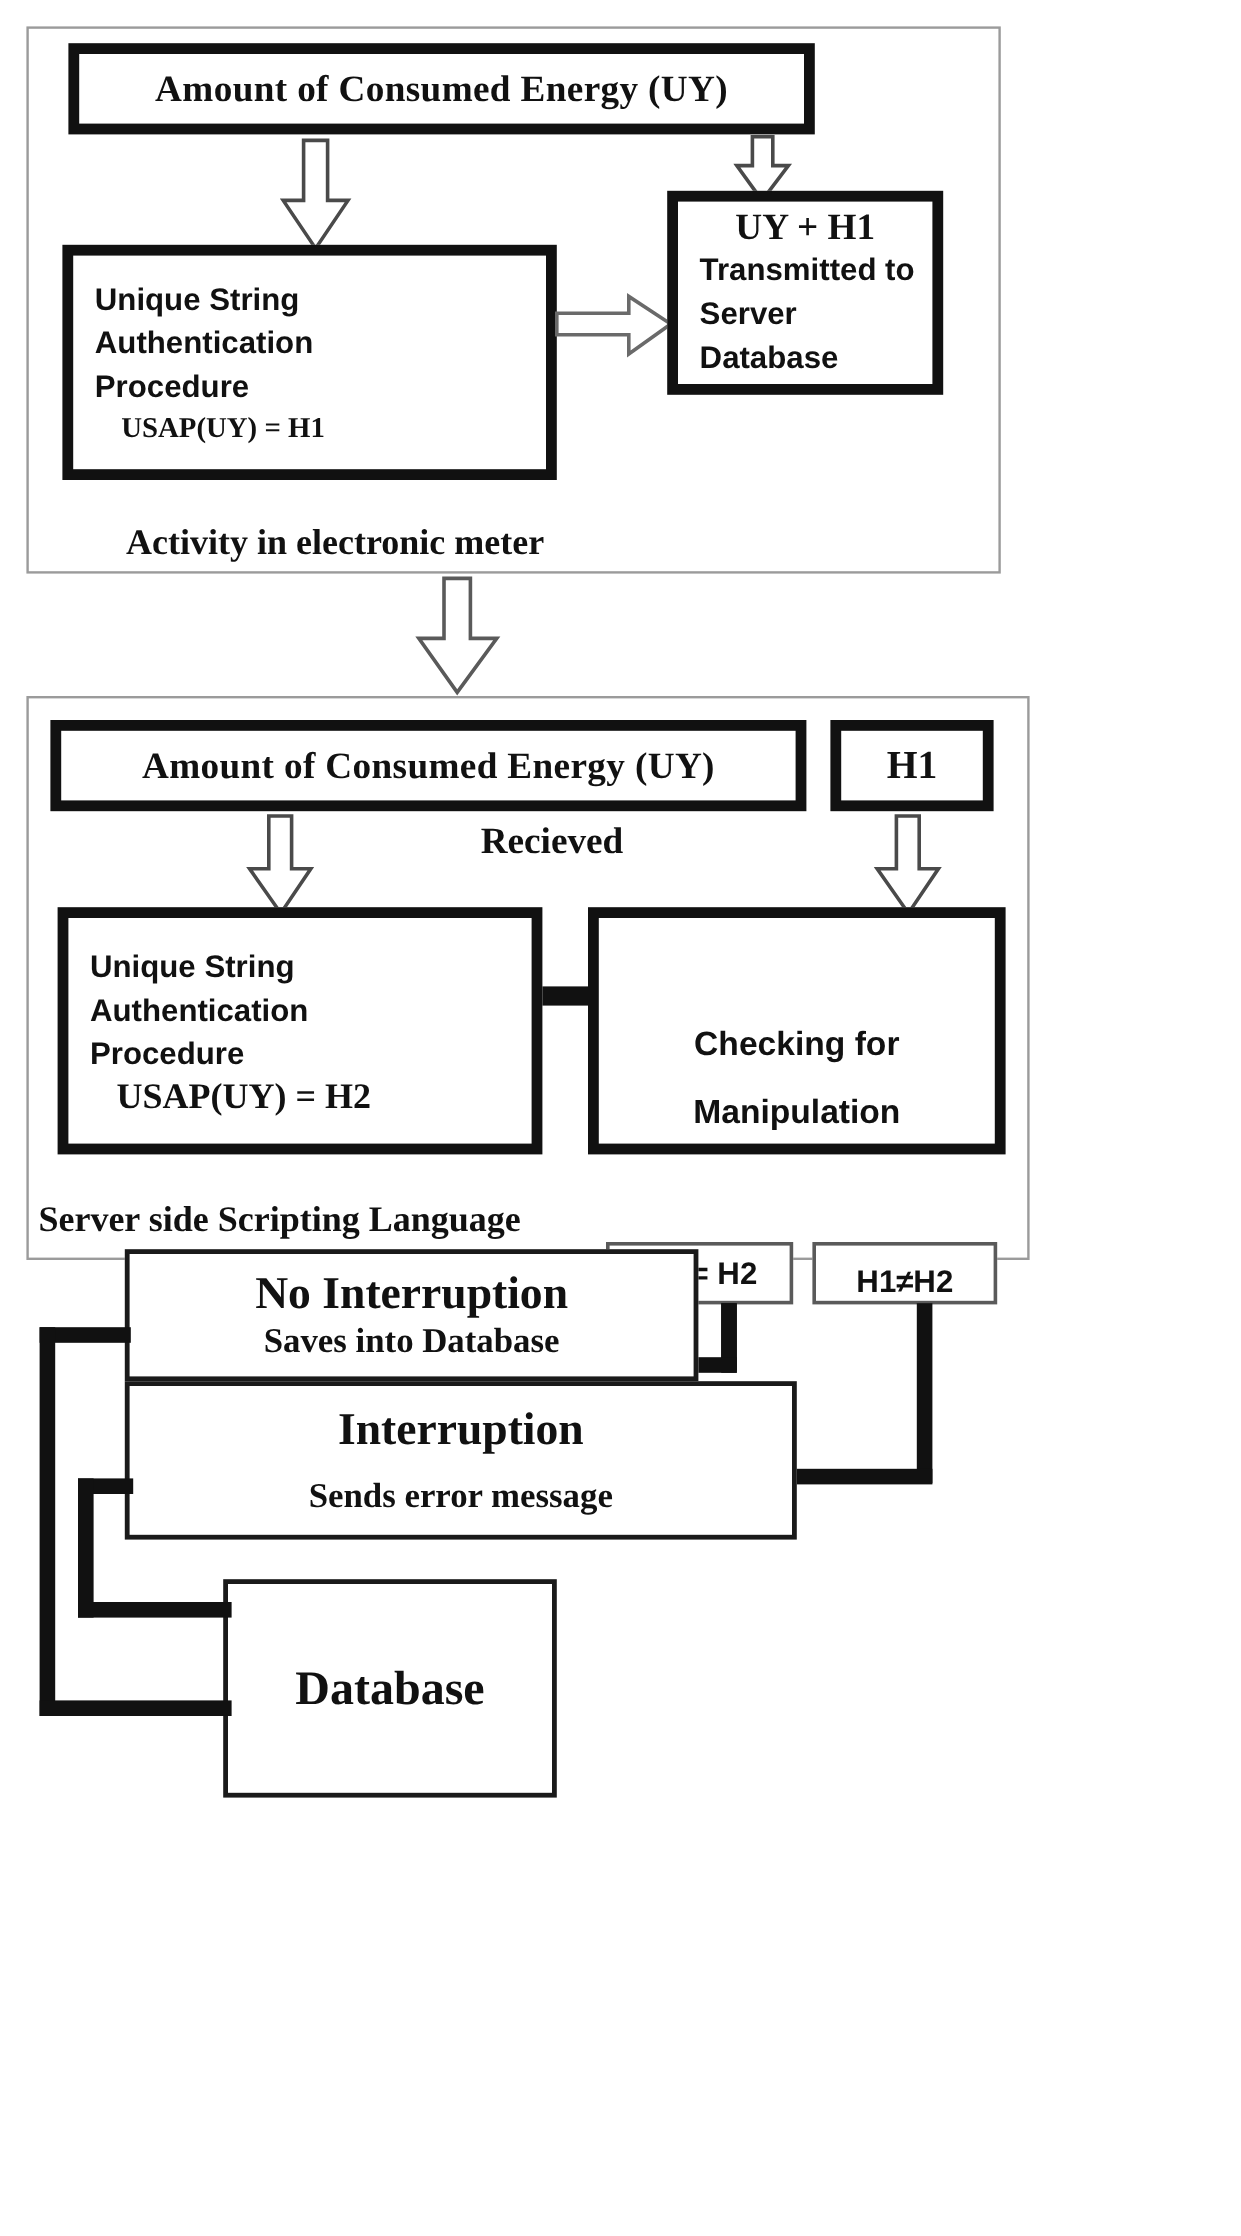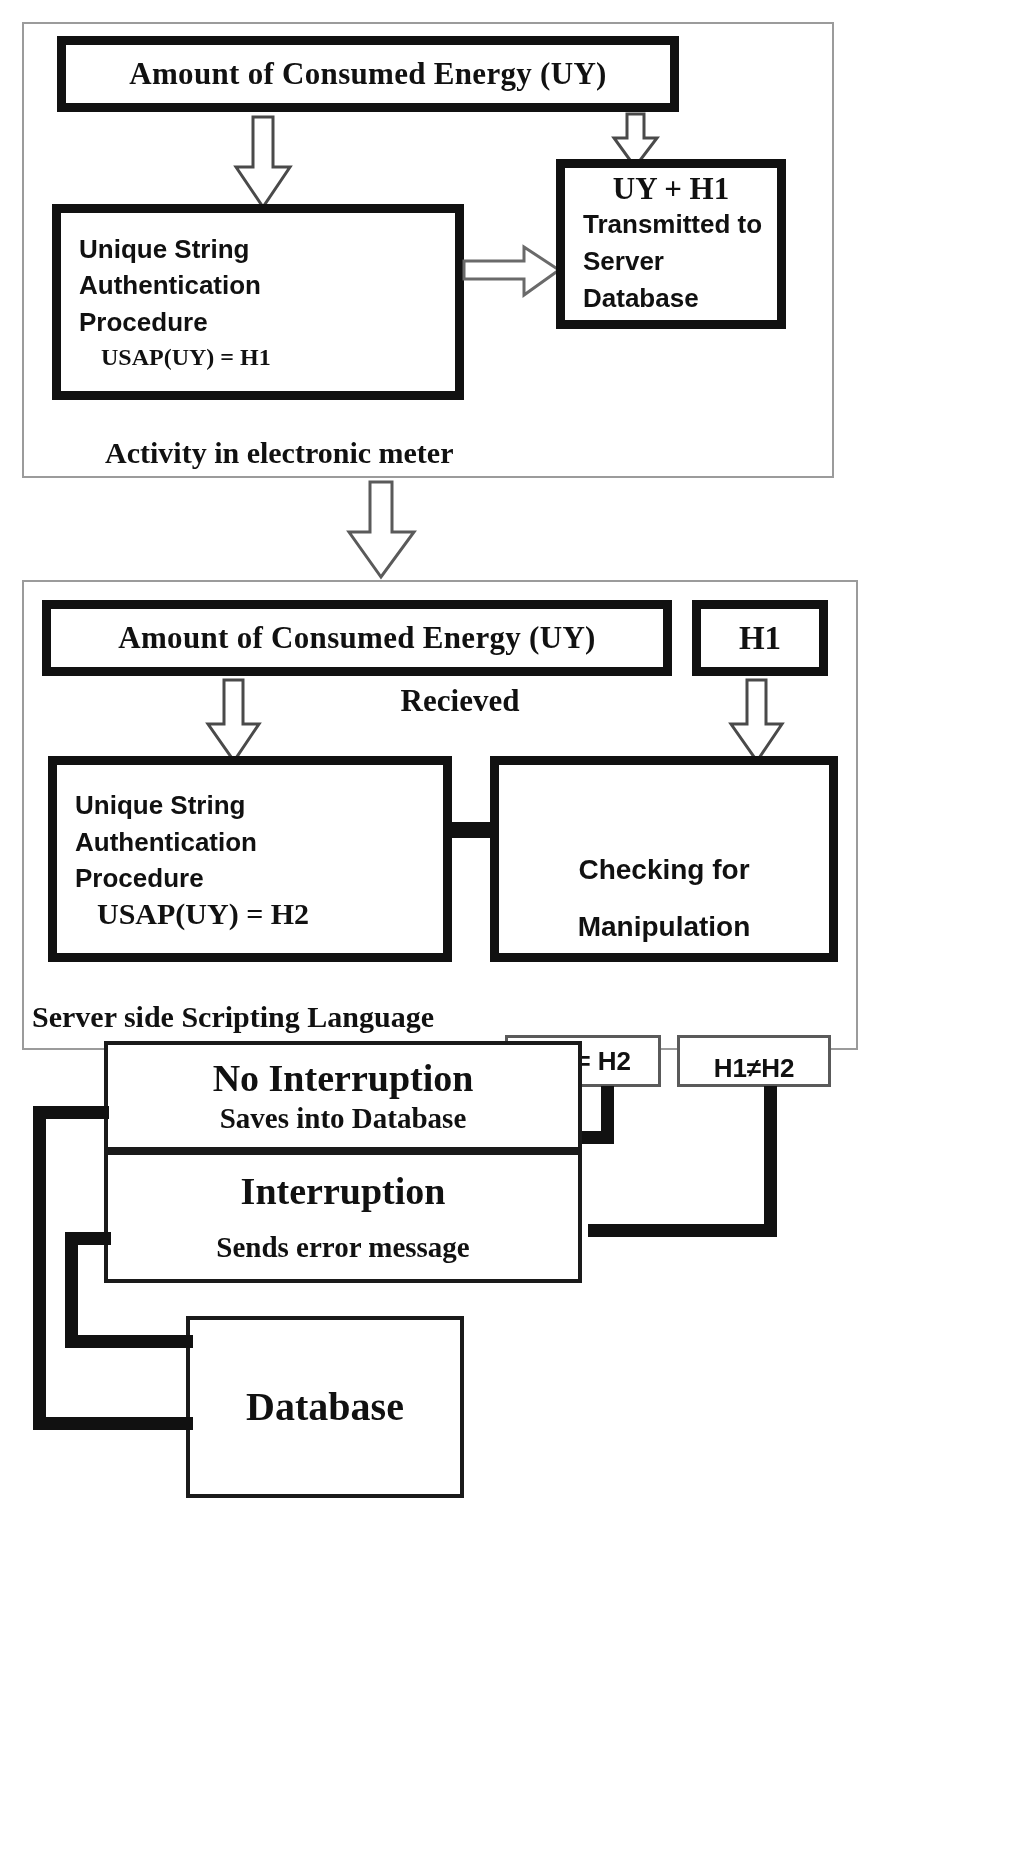--- a/index.html
+++ b/index.html
@@ -154,21 +154,21 @@
   <div class="lineH" style="left:575px;top:1131px;width:39px;height:13px;"></div>
 
   <div class="lineV" style="left:764px;top:1086px;width:13px;height:150px;"></div>
   <div class="lineH" style="left:588px;top:1224px;width:189px;height:13px;"></div>
 
   <div class="tbox" style="left:104px;top:1041px;width:478px;height:110px;">
     <div class="serif t-ni ctr">No Interruption</div>
     <div class="serif t-ni2 ctr" style="margin-top:4px;">Saves into  Database</div>
   </div>
 
-  <div class="tbox" style="left:104px;top:1151px;width:478px;height:132px;">
+  <div class="tbox" style="left:104px;top:1151px;width:560px;height:132px;">
     <div class="serif t-ni ctr">Interruption</div>
     <div class="serif t-ni2 ctr" style="margin-top:20px;">Sends error message</div>
   </div>
 
   <div class="tbox" style="left:186px;top:1316px;width:278px;height:182px;">
     <div class="serif t-db ctr">Database</div>
   </div>
 
   <div class="lineH" style="left:33px;top:1106px;width:76px;height:13px;"></div>
   <div class="lineV" style="left:33px;top:1106px;width:13px;height:324px;"></div>

